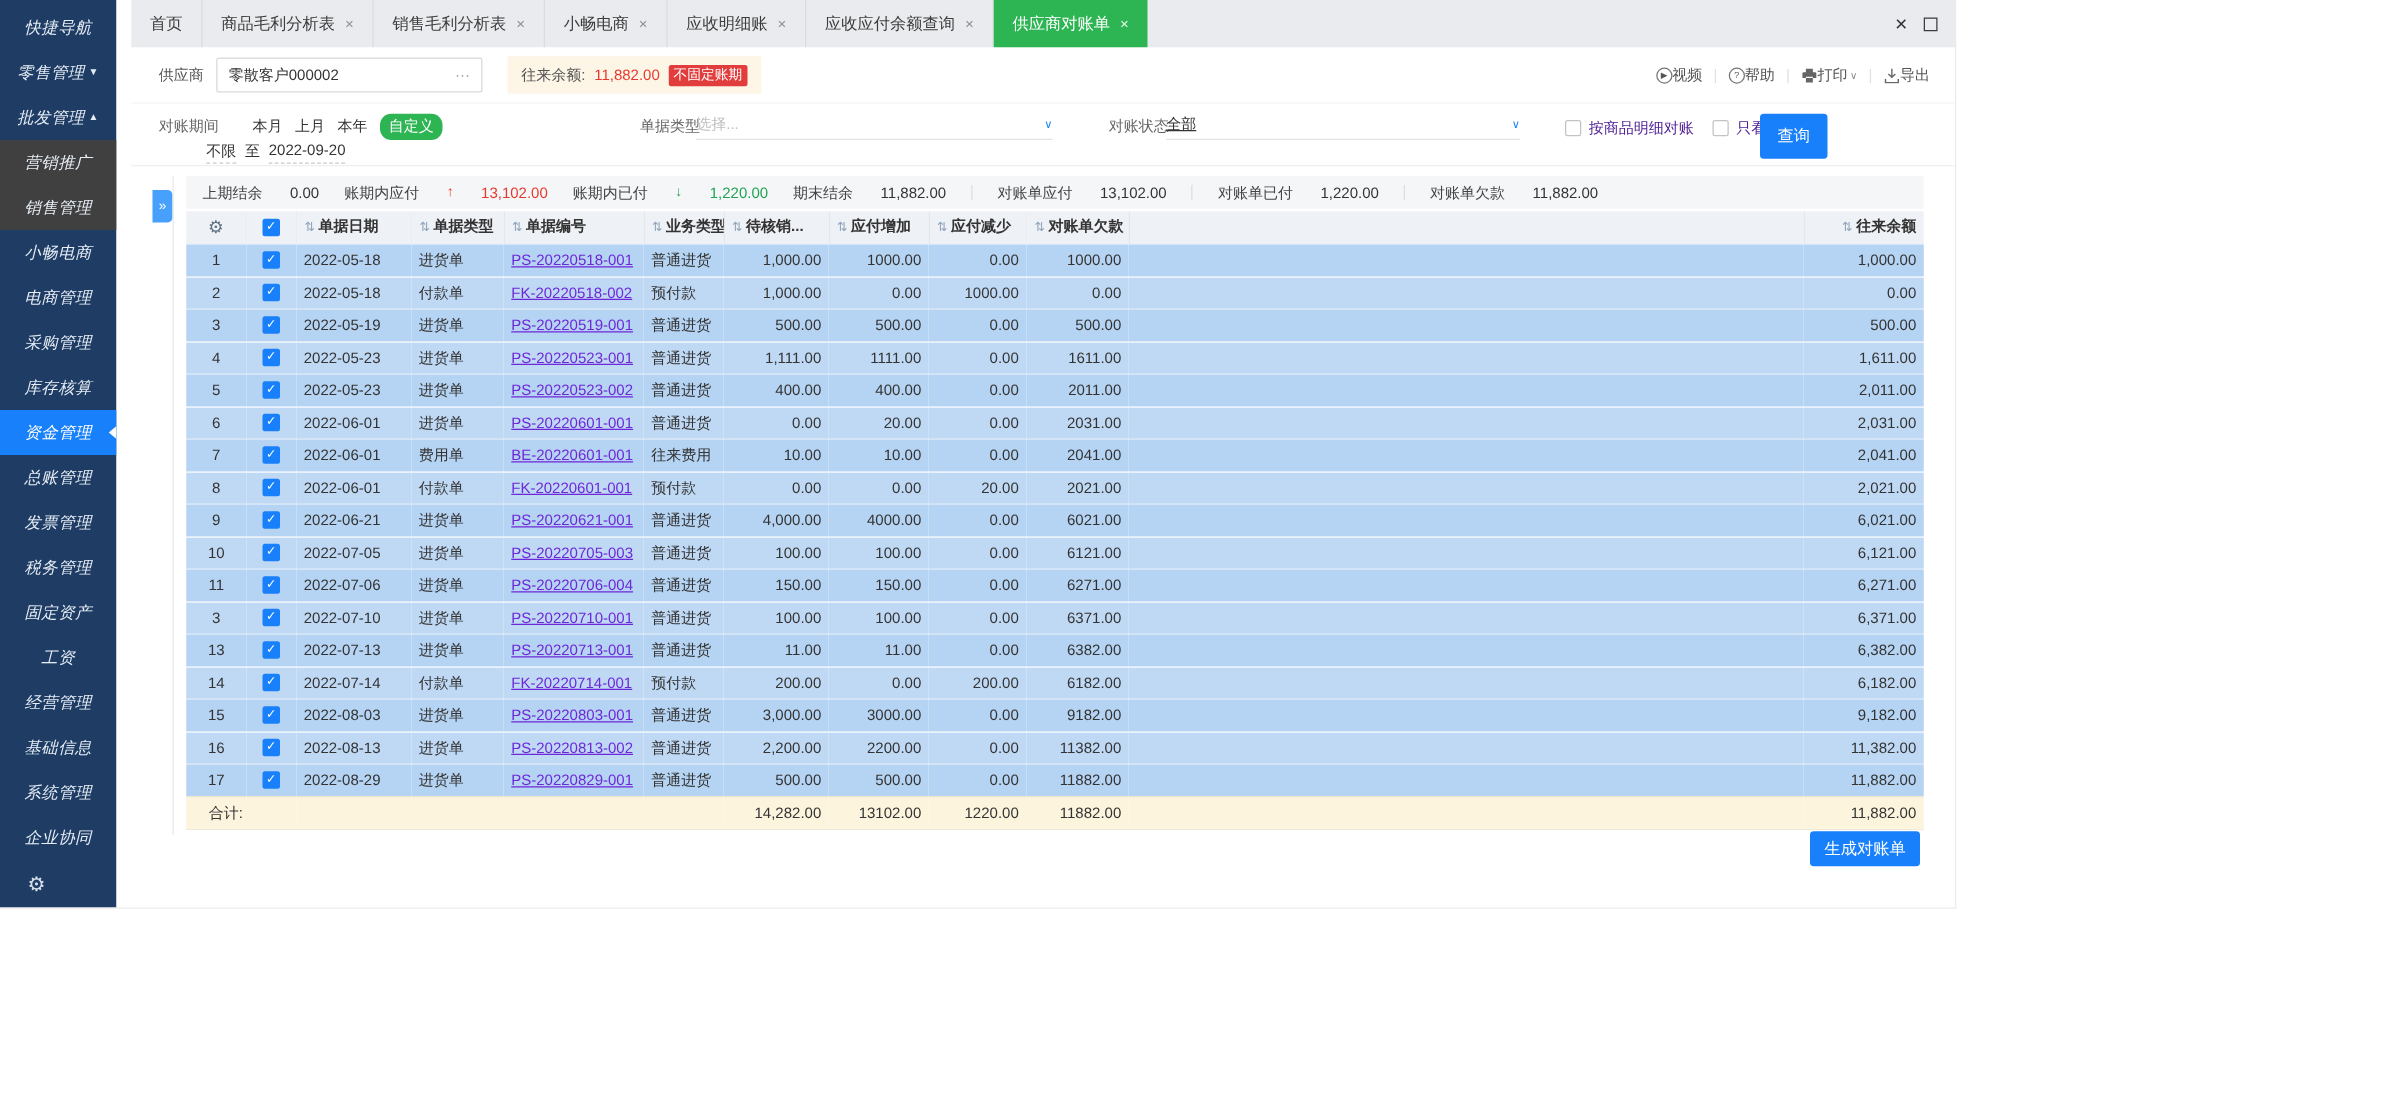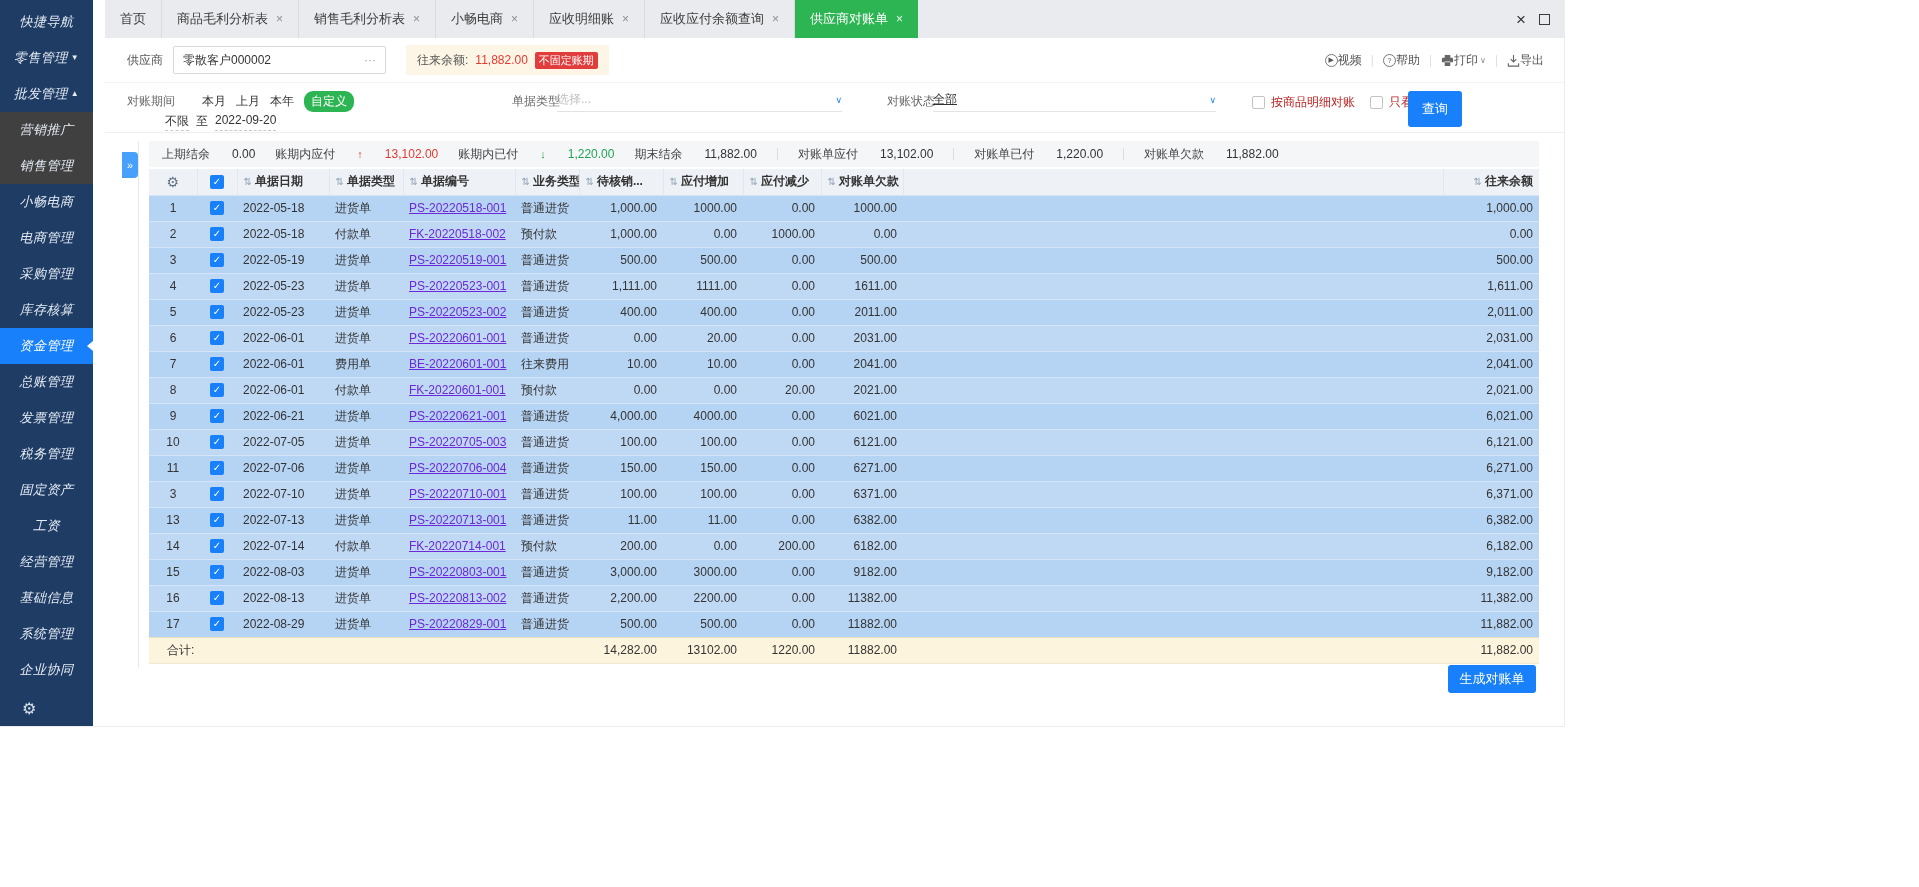--- a/index.html
+++ b/index.html
@@ -47,21 +47,21 @@
   .filters .abs{position:absolute;}
   .f-label{color:#666;}
   .f-opt{color:#333;cursor:pointer;}
   .pill-green{background:var(--tab-green,#2db553);color:#fff;border-radius:9px;padding:2px 7px;cursor:pointer;}
   .f-range{display:flex;gap:7px;color:#333;}
   .rng{border-bottom:1px dashed #c9c9c9;cursor:pointer;}
   .f-select{border-bottom:1px solid #e3e3e3;height:24px;display:flex;align-items:center;justify-content:space-between;cursor:pointer;}
   .placeholder{color:#bfbfbf;}
   .sel-val{color:#333;text-decoration:underline;}
   .chev{color:var(--accent-blue,#1780fa);font-size:9px;}
-  .f-check{display:flex;align-items:center;gap:6px;cursor:pointer;color:#b91c1c;}
+  .f-check{display:flex;align-items:center;gap:6px;cursor:pointer;color:#4c1d95;}
   .box{width:13px;height:13px;border:1px solid #c3c3c3;border-radius:2px;background:#fff;flex-shrink:0;}
   .query-btn{position:absolute;left:1303px;top:8px;width:54px;height:36px;background:var(--accent-blue,#1780fa);color:#fff;border:none;border-radius:3px;font-size:13px;cursor:pointer;font-family:Liberation Sans, sans-serif;}
   
   .content{flex:1;position:relative;}
   .expander{position:absolute;left:17px;top:19px;width:16px;height:26px;background:#47a0fc;color:#fff;border-radius:0 4px 4px 0;display:flex;align-items:center;justify-content:center;font-size:11px;cursor:pointer;}
   .left-rule{position:absolute;left:33px;top:8px;height:527px;border-left:1px solid #e9e9e9;}
   .summary{margin:8px 25px 0 44px;height:26px;background:#f5f6f8;display:flex;align-items:center;padding:0 13px;}
   .sum-item{display:inline-flex;align-items:center;gap:22px;margin-right:20px;white-space:nowrap;}
   .sum-label{color:#444;}
   .sum-value{color:#333;}

